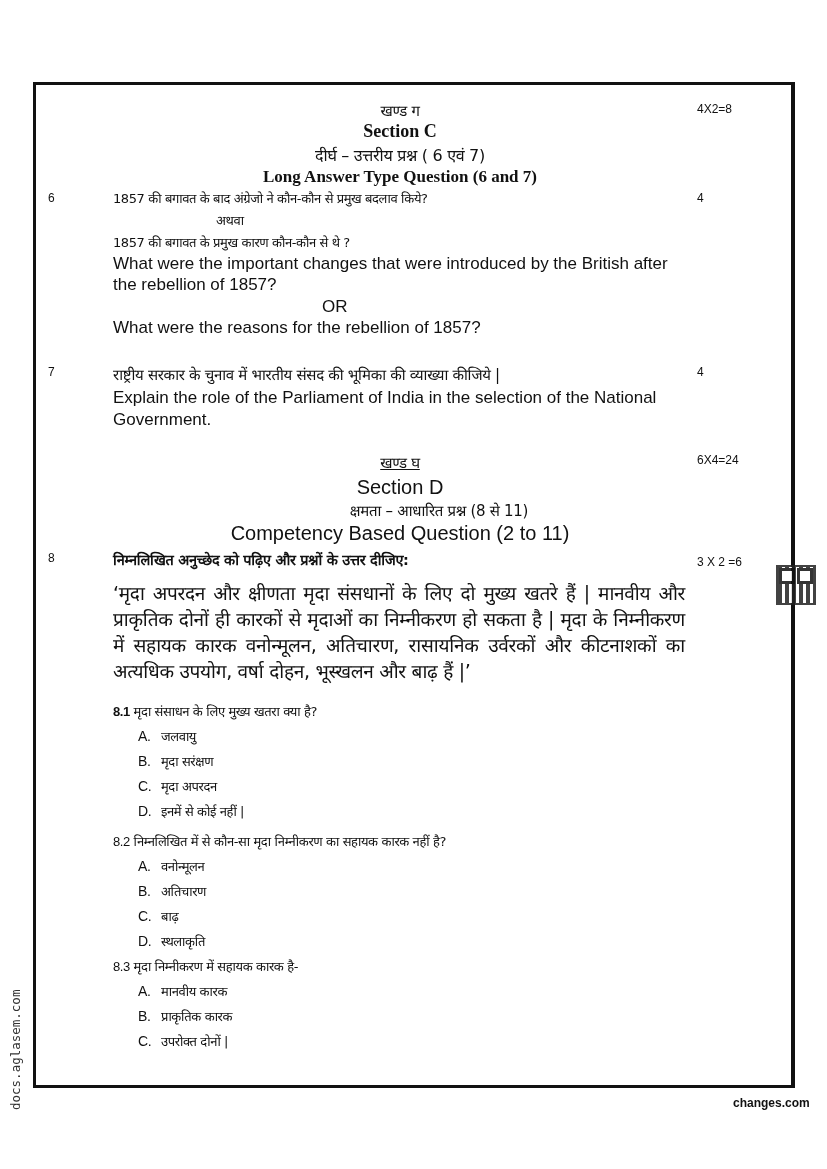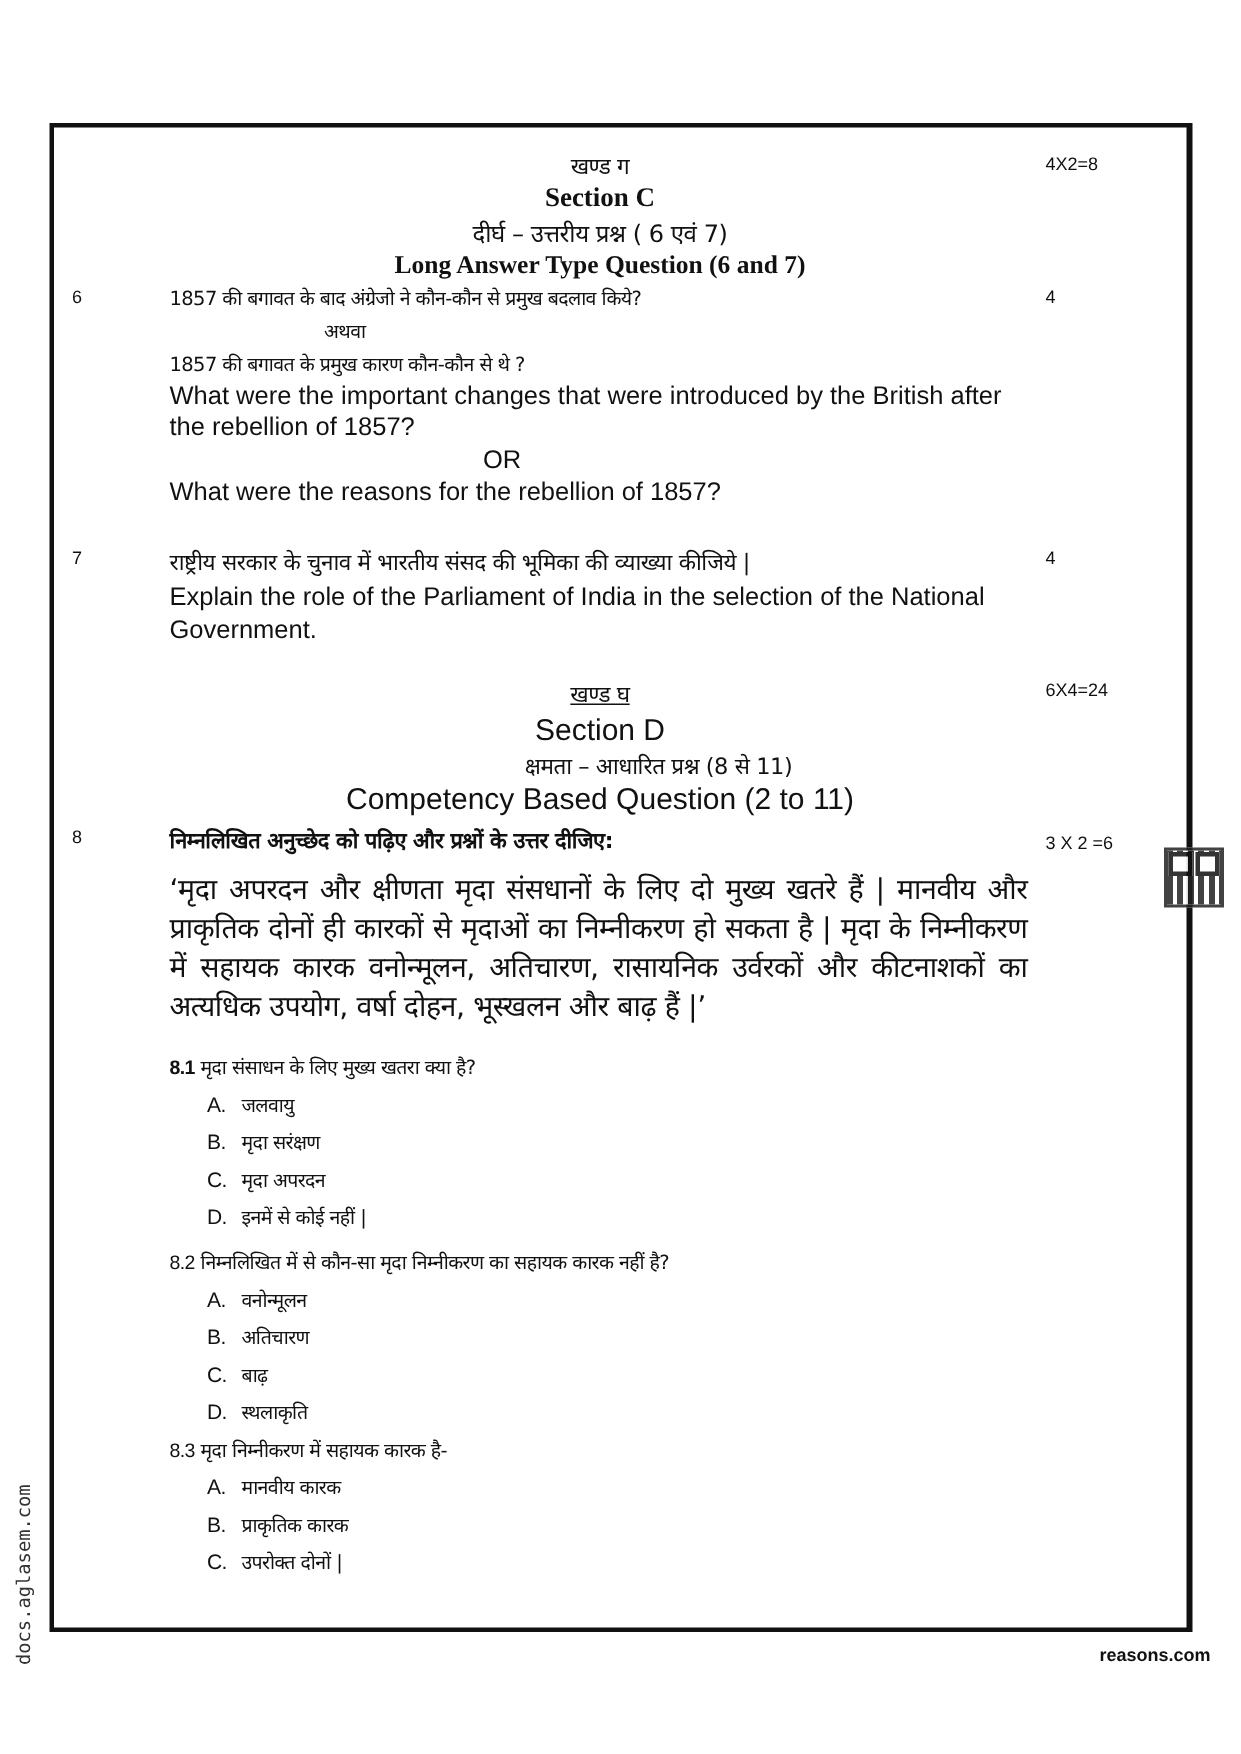--- a/index.html
+++ b/index.html
@@ -83,13 +83,13 @@
 
 <div class="abs hi-sm" style="left:113px;top:957px;">
   <span style="font-family:'Liberation Sans',sans-serif;">8.3</span>
   <span>मृदा निम्नीकरण में सहायक कारक है-</span>
 </div>
 <div class="abs hi-sm" style="left:138px;top:982px;"><span class="opt-letter">A.</span><span>मानवीय कारक</span></div>
 <div class="abs hi-sm" style="left:138px;top:1007px;"><span class="opt-letter">B.</span><span>प्राकृतिक कारक</span></div>
 <div class="abs hi-sm" style="left:138px;top:984px;margin-top:48px;"><span class="opt-letter">C.</span><span>उपरोक्त दोनों |</span></div>
 
 <div class="side-url">docs.aglasem.com</div>
-<div class="foot-url">reasons.com</div>
+<div class="foot-url">changes.com</div>
 
 </body></html>

